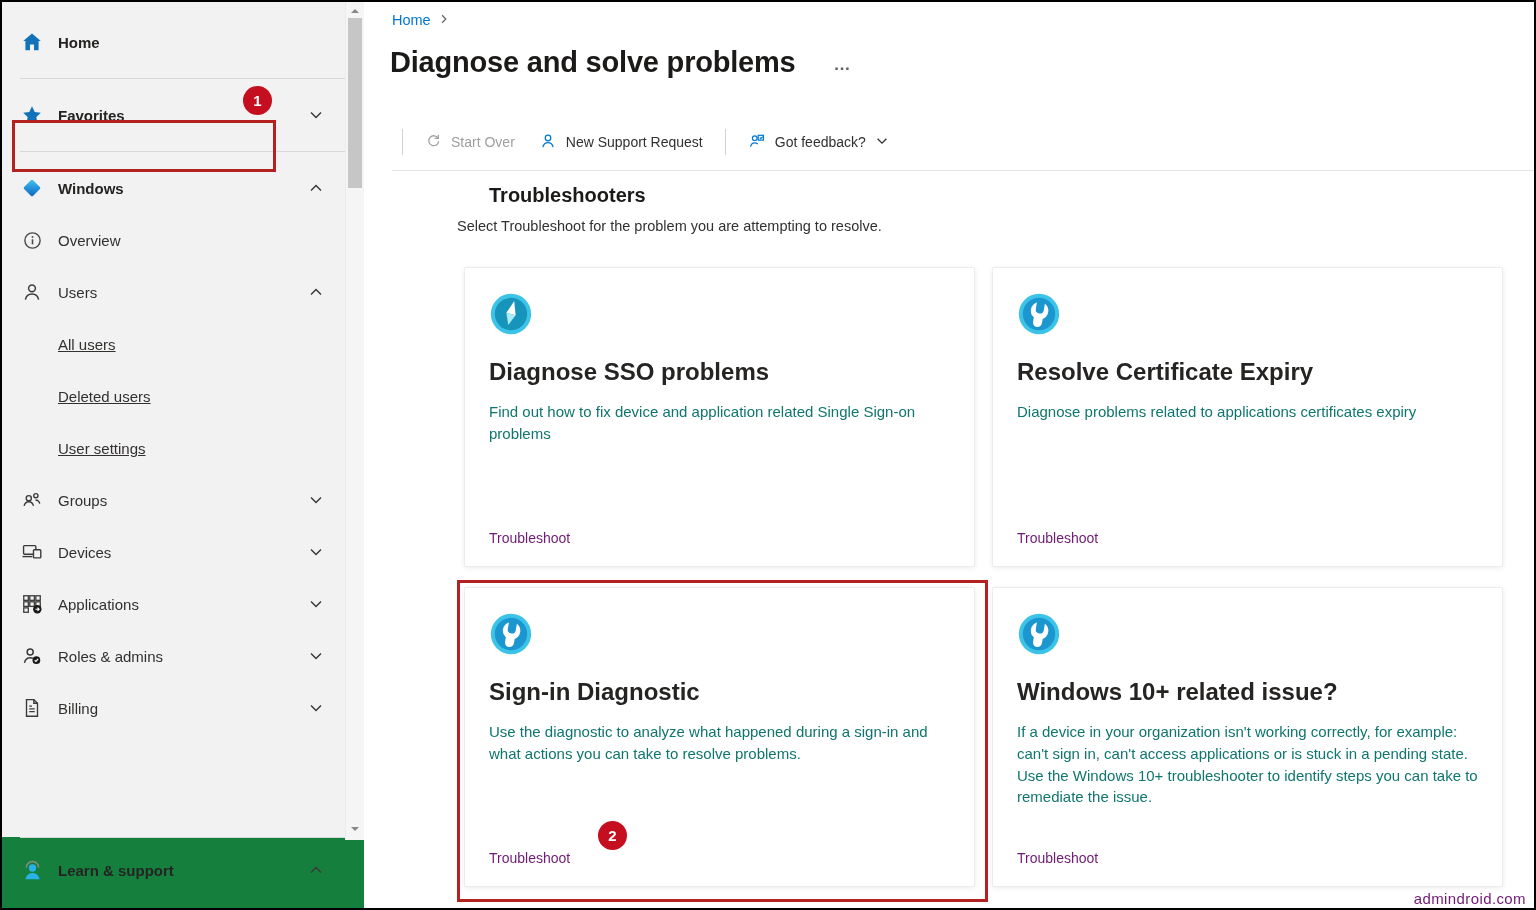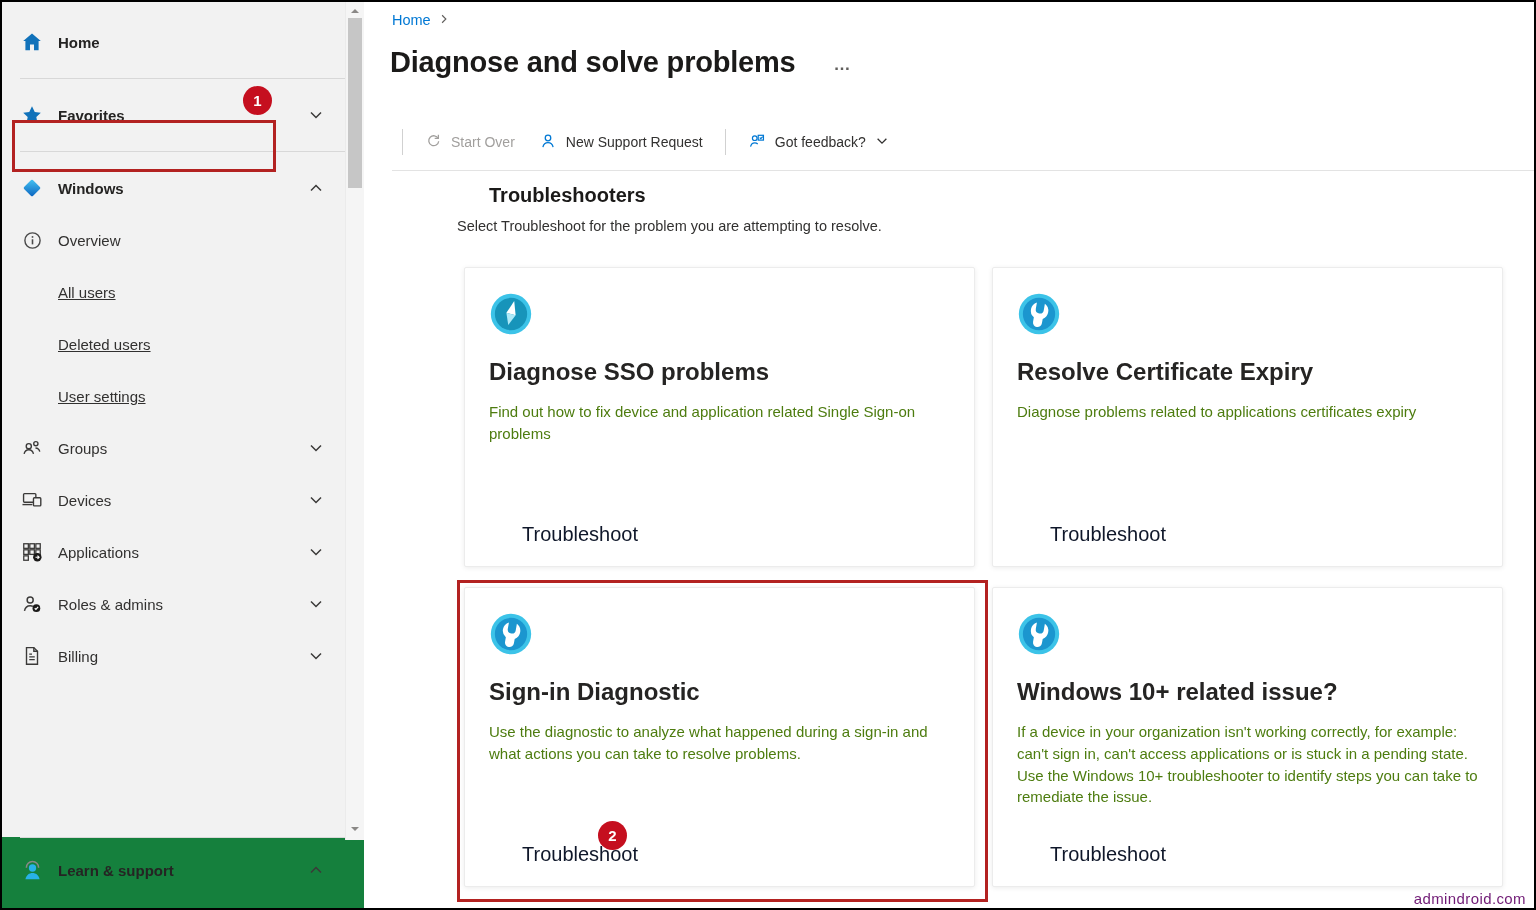--- a/index.html
+++ b/index.html
@@ -47,22 +47,22 @@
   .tb-item.disabled{color:#a19f9d;cursor:default;}
   .main-divider{position:absolute;left:28px;right:0;top:168px;height:1px;background:#e3e3e3;}
 
   .section-title{position:absolute;left:93px;top:182px;font-size:20px;font-weight:700;color:#1b1a19;margin-left:32px;}
   .section-sub{position:absolute;left:93px;top:216px;font-size:14.5px;color:#323130;}
 
   .cards{position:absolute;left:100px;top:265px;display:grid;grid-template-columns:511px 511px;column-gap:17px;row-gap:20px;}
   .card{height:300px;background:#fff;border:1px solid #ececec;border-radius:2px;box-shadow:0 1px 5px rgba(0,0,0,0.08);padding:24px;box-sizing:border-box;position:relative;}
   .card-icon{margin-bottom:18px;}
   .card-title{font-size:24px;font-weight:700;color:#252423;margin-bottom:15px;}
-  .card-desc{font-size:15px;color:#4d7c0f;line-height:1.45;max-width:470px;}
-  .card-link{position:absolute;left:24px;bottom:20px;font-size:20px;color:#0f172a;cursor:pointer;margin-left:33px;}
+  .card-desc{font-size:15px;color:#0f766e;line-height:1.45;max-width:470px;}
+  .card-link{position:absolute;left:24px;bottom:20px;font-size:14px;color:#701a75;cursor:pointer;}
   .anno-box2{left:93px;top:578px;width:525px;height:316px;}
   .badge2{position:absolute;left:133px;top:233px;}
 
   .watermark{position:absolute;right:8px;bottom:1px;font-size:15px;color:#701a75;letter-spacing:0.4px;}
 </style>
 </head>
 <body>
 
 <div class="frame">
 
@@ -122,20 +122,34 @@
         <span class="nav-icon">
           <svg width="21" height="21" viewBox="0 0 24 24">
               <circle cx="12" cy="12" r="8.7" fill="none" stroke="#4a4a4a" stroke-width="1.6"></circle>
               <rect x="11.1" y="10.6" width="1.8" height="5.8" fill="#4a4a4a"></rect>
               <rect x="11.1" y="7" width="1.8" height="1.9" fill="#4a4a4a"></rect>
             </svg>
         </span>
         <span class="label">Overview</span>
       </div>
 
+      <div class="nav-row">
+        <span class="nav-icon">
+          <svg width="22" height="22" viewBox="0 0 24 24" fill="none" stroke="#3b3a39" stroke-width="1.6">
+              <circle cx="12" cy="8" r="3.7"></circle>
+              <path d="M4.8 20.4c.8-4 3.7-6.2 7.2-6.2s6.4 2.2 7.2 6.2"></path>
+            </svg>
+        </span>
+        <span class="label">Users</span>
+        <span class="chev">
+          <svg width="16" height="16" viewBox="0 0 16 16">
+              <path d="M3 10.5l5-5 5 5" fill="none" stroke="#3b3a39" stroke-width="1.5"></path>
+            </svg>
+        </span>
+      </div>
 
       <div class="nav-row sub">
         <span class="label">All users</span>
       </div>
       <div class="nav-row sub">
         <span class="label">Deleted users</span>
       </div>
       <div class="nav-row sub">
         <span class="label">User settings</span>
       </div>

